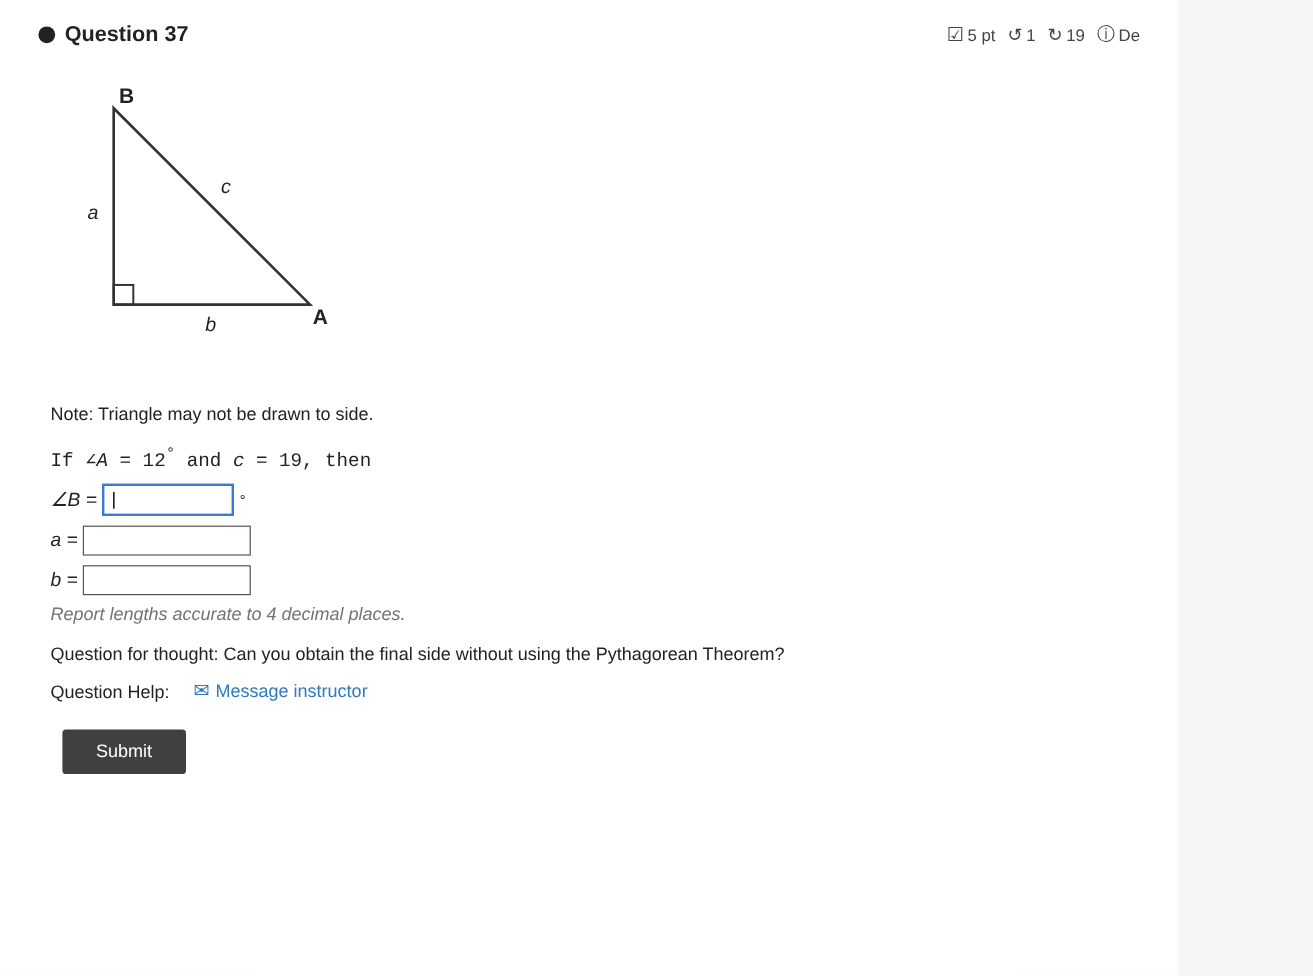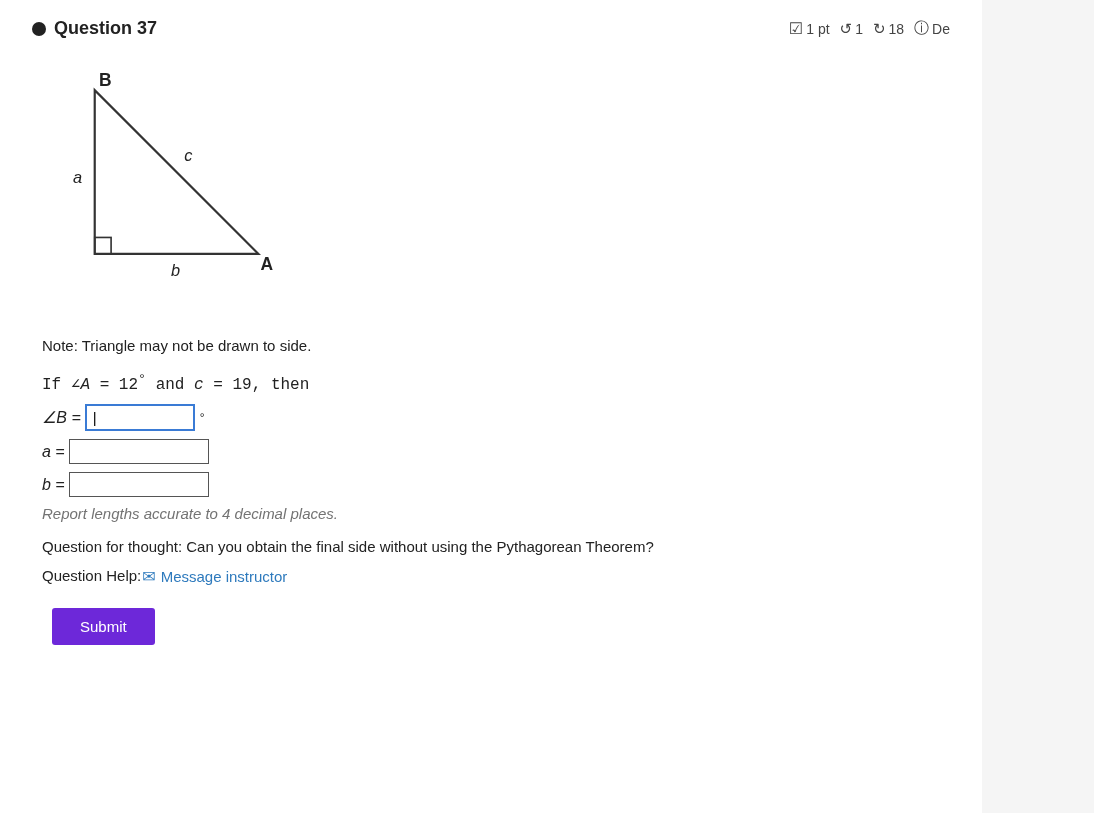--- a/index.html
+++ b/index.html
@@ -110,36 +110,36 @@
       color: #737373;
     }
     .thought-text {
       font-family: Arial, sans-serif;
       font-size: 15px;
       margin-bottom: 12px;
       color: #222;
     }
     .help-row {
       display: flex;
-      align-items: flex-start;
-      gap: 1px;
+      align-items: flex-end;
+      gap: 20px;
       font-family: Arial, sans-serif;
       font-size: 15px;
       margin-bottom: 22px;
     }
     .message-link {
       color: #2e7abd;
       text-decoration: none;
       display: flex;
       align-items: center;
       gap: 5px;
       cursor: pointer;
     }
     .submit-btn {
-      background: #6d28d9;
+      background: #404040;
       color: #fff;
       border: none;
       padding: 10px 28px;
       font-size: 15px;
       font-family: Arial, sans-serif;
       cursor: pointer;
       border-radius: 3px;
       margin-left: 10px;
     }
     .math {
@@ -152,29 +152,29 @@
 <div class="page">
 
   <div class="header-row">
     <div class="question-title">
       <span class="question-dot"></span>
       <span>Question 37</span>
     </div>
     <div class="header-meta">
       <span class="meta-item">
         <span style="font-size:16px;">☑</span>
-        <span>1 pt</span>
+        <span>5 pt</span>
       </span>
       <span class="meta-item">
         <span style="font-size:15px;">↺</span>
         <span>1</span>
       </span>
       <span class="meta-item">
         <span style="font-size:15px;">↻</span>
-        <span>18</span>
+        <span>19</span>
       </span>
       <span class="meta-item">
         <span style="font-size:15px;">ⓘ</span>
         <span>De</span>
       </span>
     </div>
   </div>
 
   <div class="diagram-area">
     <svg class="triangle-svg" viewBox="0 0 220 210">

